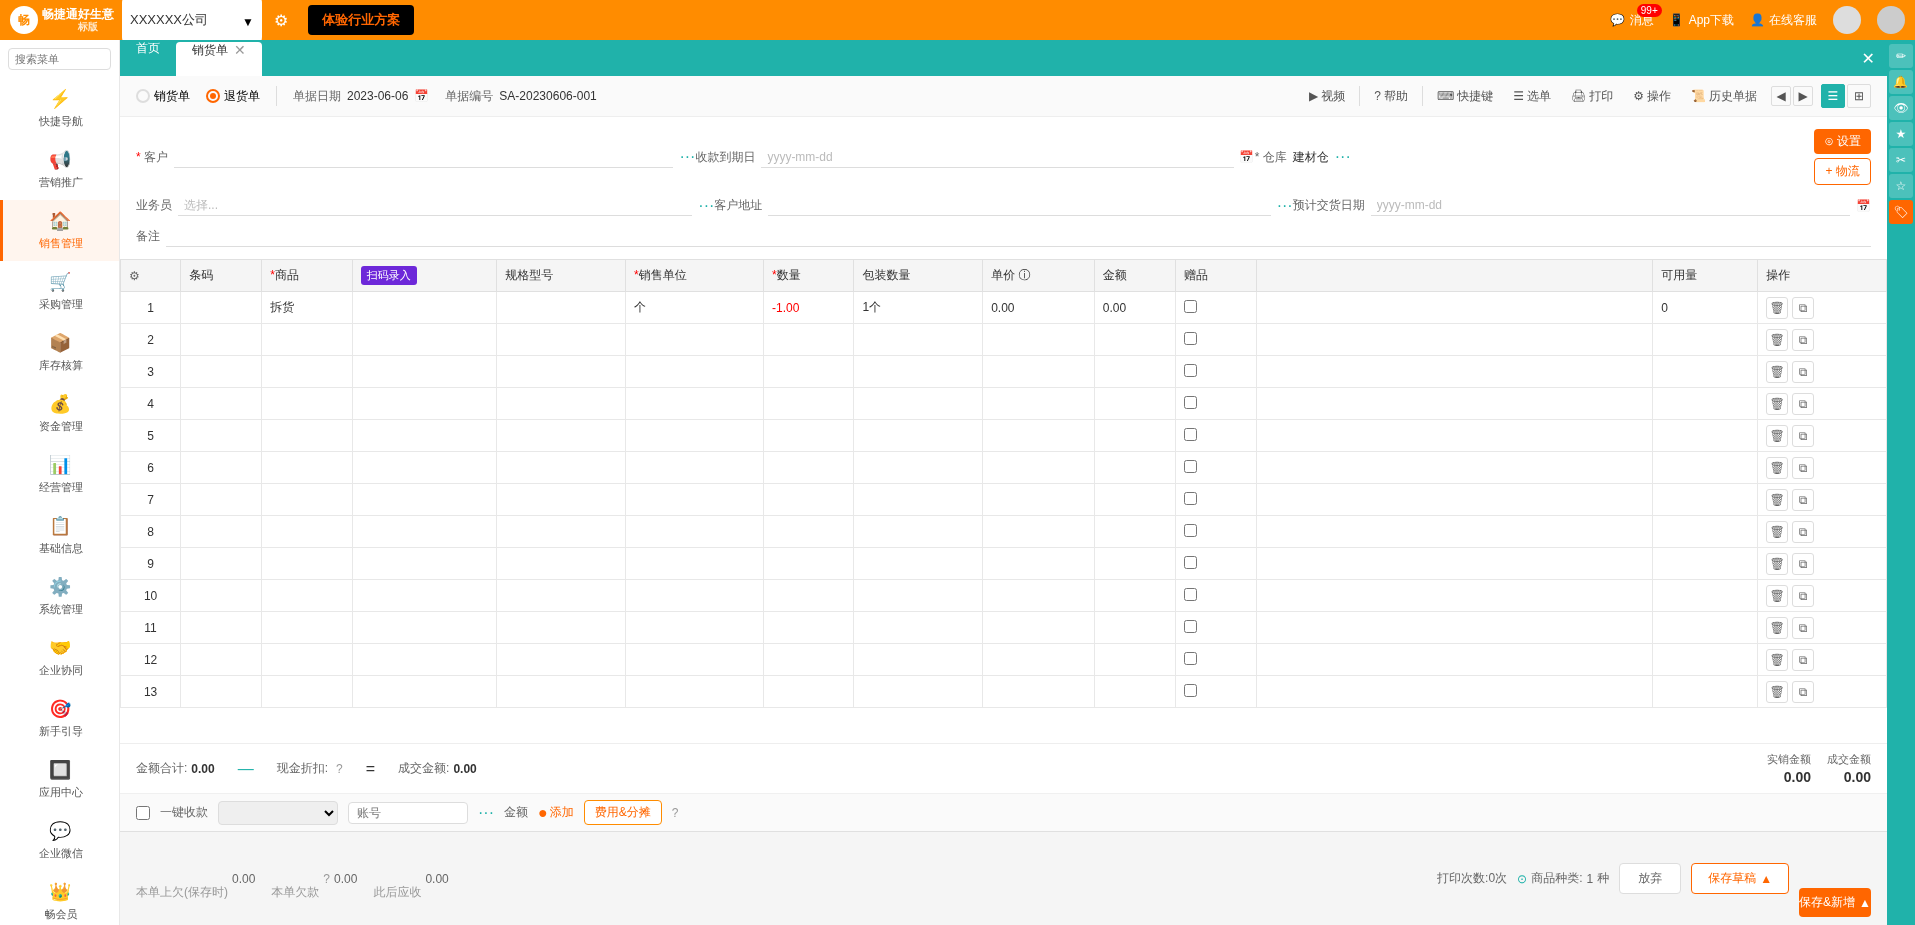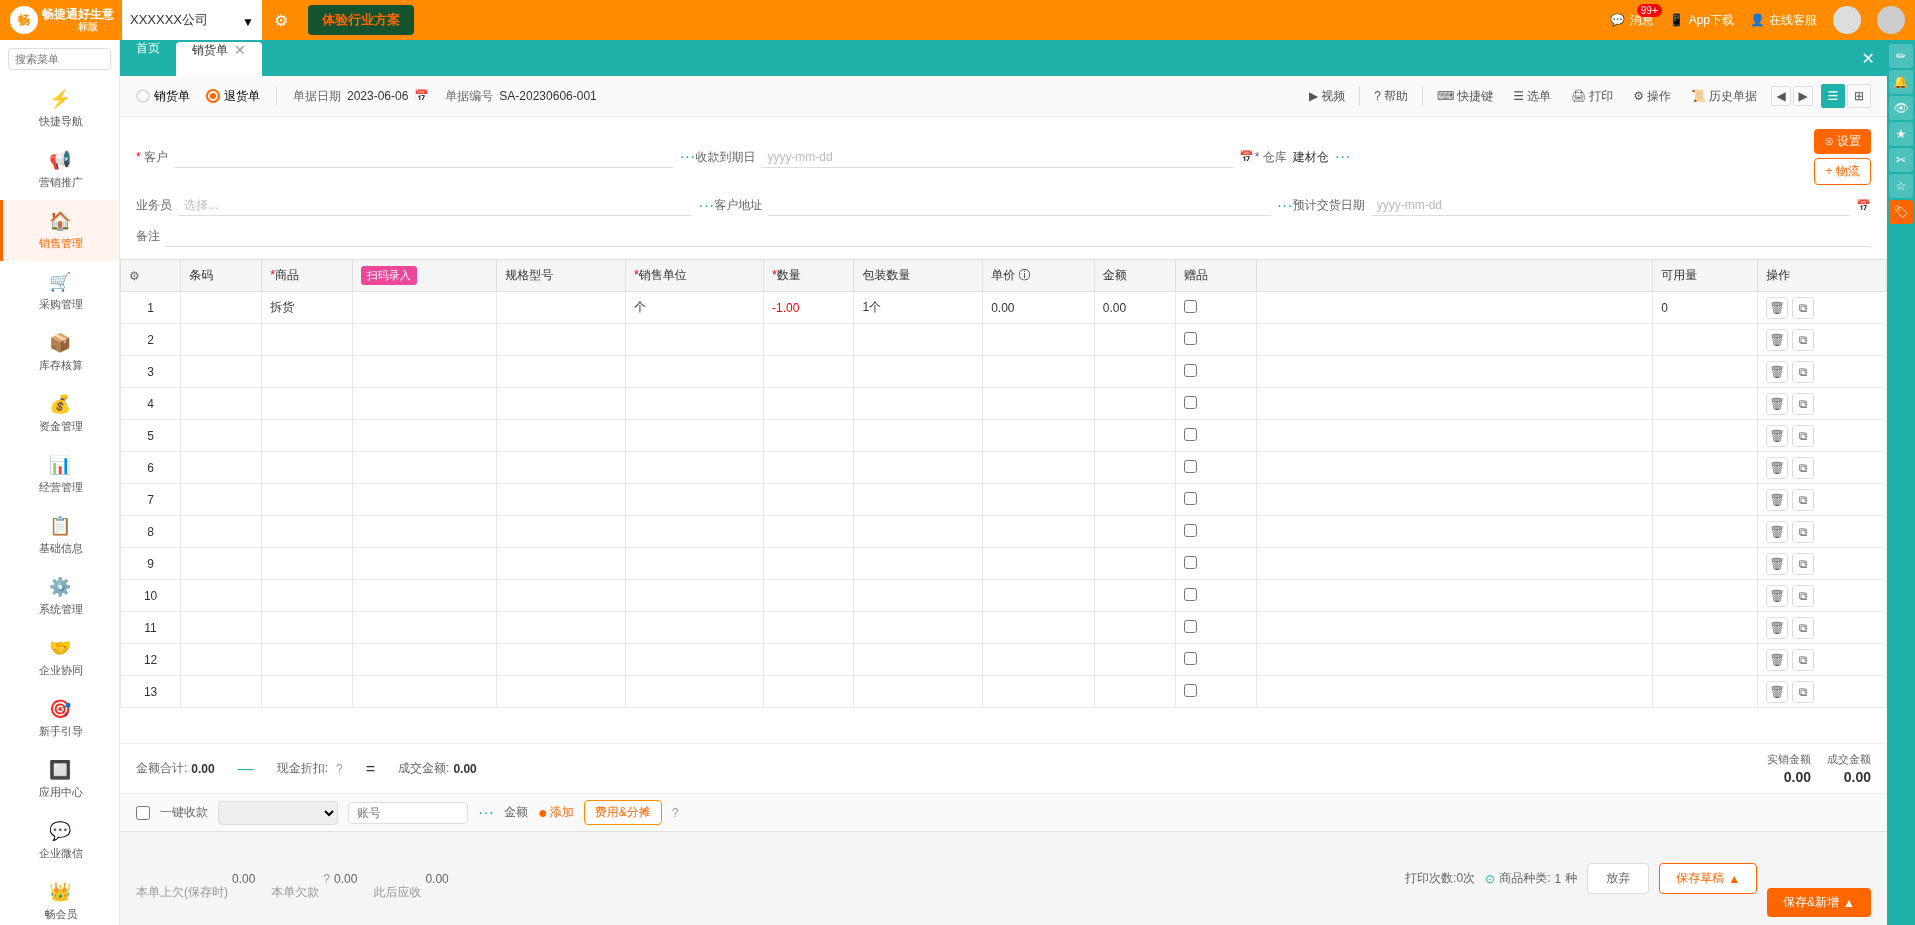--- a/index.html
+++ b/index.html
@@ -5,21 +5,21 @@
     * { box-sizing: border-box; margin: 0; padding: 0; font-family: 'Microsoft YaHei', Arial, sans-serif; font-size: 12px; }
     body { width: 1915px; height: 925px; overflow: hidden; background: #f5f5f5; display: flex; flex-direction: column; }
 
     
     .top-header { height: 40px; background: #ff8c00; display: flex; align-items: center; padding: 0 10px; gap: 8px; flex-shrink: 0; }
     .logo-area { display: flex; align-items: center; gap: 4px; color: white; font-size: 13px; font-weight: bold; }
     .logo-icon { width: 28px; height: 28px; background: white; border-radius: 50%; display: flex; align-items: center; justify-content: center; color: #ff8c00; font-weight: bold; font-size: 12px; }
     .company-selector { background: white; border-radius: 12px; padding: 20px 8px; display: flex; align-items: flex-end; gap: 4px; cursor: pointer; min-width: 140px; }
     .company-name { font-size: 13px; color: #333; flex: 1; }
     .gear-btn { background: transparent; border: none; color: white; cursor: pointer; padding: 4px; font-size: 16px; }
-    .trial-btn { background: #14532d; color: #ff6600; border: none; border-radius: 4px; padding: 6px 14px; font-size: 13px; cursor: pointer; font-weight: bold; margin-left: 8px; }
+    .trial-btn { background: #000000; color: #ff6600; border: none; border-radius: 4px; padding: 6px 14px; font-size: 13px; cursor: pointer; font-weight: bold; margin-left: 8px; }
     .header-right { margin-left: auto; display: flex; align-items: center; gap: 16px; color: white; }
     .header-right-item { display: flex; align-items: center; gap: 4px; cursor: pointer; position: relative; font-size: 12px; }
     .badge { background: #ff0000; color: white; border-radius: 8px; padding: 1px 4px; font-size: 10px; position: absolute; top: -8px; right: -8px; }
     .avatar { width: 28px; height: 28px; background: #ddd; border-radius: 50%; }
 
     
     .main-layout { display: flex; flex: 1; overflow: hidden; }
 
     
     .sidebar { width: 120px; background: white; display: flex; flex-direction: column; border-right: 1px solid #e8e8e8; flex-shrink: 0; }
@@ -71,21 +71,21 @@
     .dots-btn { color: #20b2aa; cursor: pointer; font-size: 16px; }
     .set-btn { background: #ff6600; color: white; border: none; border-radius: 4px; padding: 4px 10px; cursor: pointer; font-size: 12px; }
     .logistics-btn { background: white; color: #ff6600; border: 1px solid #ff6600; border-radius: 4px; padding: 4px 10px; cursor: pointer; font-size: 12px; }
 
     
     .table-section { flex: 1; overflow: auto; background: white; }
     .data-table { width: 100%; border-collapse: collapse; }
     .data-table th { background: #f5f5f5; border: 1px solid #e0e0e0; padding: 6px 8px; text-align: left; font-weight: normal; color: #333; white-space: nowrap; position: sticky; top: 0; z-index: 10; }
     .data-table td { border: 1px solid #e8e8e8; padding: 4px 8px; color: #333; height: 32px; }
     .th-req { color: red; }
-    .scan-btn { background: #ec4899; color: white; border: none; border-radius: 3px; padding: 2px 6px; cursor: pointer; font-size: 11px; }
+    .scan-btn { background: #6d28d9; color: white; border: none; border-radius: 3px; padding: 2px 6px; cursor: pointer; font-size: 11px; }
     .row-num { color: #999; text-align: center; }
     .cell-actions { display: flex; gap: 4px; align-items: center; }
     .icon-btn { width: 22px; height: 22px; border: 1px solid #ddd; border-radius: 3px; display: flex; align-items: center; justify-content: center; cursor: pointer; background: white; color: #666; }
     .th-gear { color: #666; cursor: pointer; }
     .subtotal-row td { background: #fff8ee; font-weight: bold; border-top: 2px solid #e0e0e0; }
 
     
     .bottom-area { background: white; border-top: 1px solid #eee; flex-shrink: 0; }
     .summary-row { display: flex; align-items: center; padding: 8px 16px; gap: 23px; border-bottom: 1px solid #f0f0f0; }
     .summary-item { display: flex; align-items: center; gap: 4px; }
@@ -105,21 +105,21 @@
     .summary-box-label { color: #666; font-size: 11px; }
     .summary-box-value { color: #333; font-size: 14px; font-weight: bold; }
 
     
     .footer-bar { background: #f5f5f5; border-top: 1px solid #e0e0e0; padding: 8px 16px; display: flex; align-items: center; gap: 16px; flex-shrink: 0; }
     .footer-info { display: flex; align-items: center; gap: 4px; color: #666; }
     .footer-info-label { color: #999; margin-top: 28px; }
     .footer-actions { margin-left: auto; display: flex; gap: 10px; align-items: center; }
     .discard-btn { background: white; border: 1px solid #ddd; color: #666; border-radius: 4px; padding: 6px 18px; cursor: pointer; }
     .save-draft-btn { background: white; border: 1px solid #ff6600; color: #ff6600; border-radius: 4px; padding: 6px 16px; cursor: pointer; display: flex; align-items: center; gap: 4px; }
-    .save-new-btn { background: #ff6600; border: none; color: white; border-radius: 4px; padding: 6px 16px; cursor: pointer; display: flex; align-items: center; gap: 4px; margin-top: 48px; }
+    .save-new-btn { background: #ff6600; border: none; color: white; border-radius: 4px; padding: 6px 0; cursor: pointer; display: flex; align-items: center; gap: 4px; margin-top: 48px; }
     .print-info { color: #666; }
     .product-info { display: flex; align-items: center; gap: 4px; color: #666; }
 
     
     .right-panel { width: 28px; background: #20b2aa; display: flex; flex-direction: column; align-items: center; padding: 4px 0; gap: 2px; flex-shrink: 0; }
     .right-panel-btn { width: 24px; height: 24px; background: rgba(255,255,255,0.2); border-radius: 3px; display: flex; align-items: center; justify-content: center; cursor: pointer; color: white; font-size: 12px; }
     .right-panel-btn.orange { background: #ff6600; }
 
     .section-divider { width: 1px; height: 20px; background: #ddd; }
   </style>

